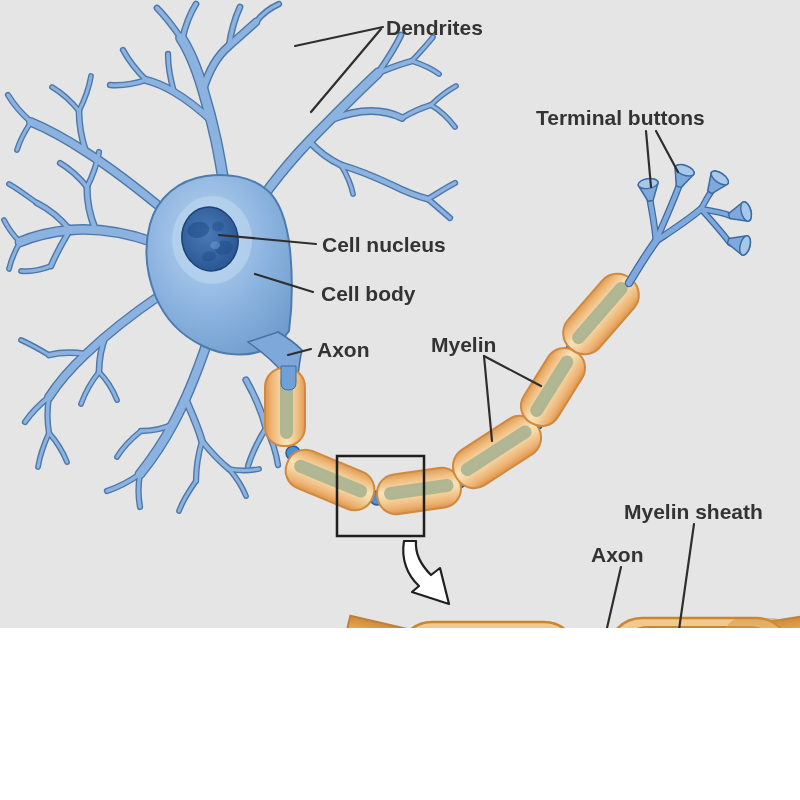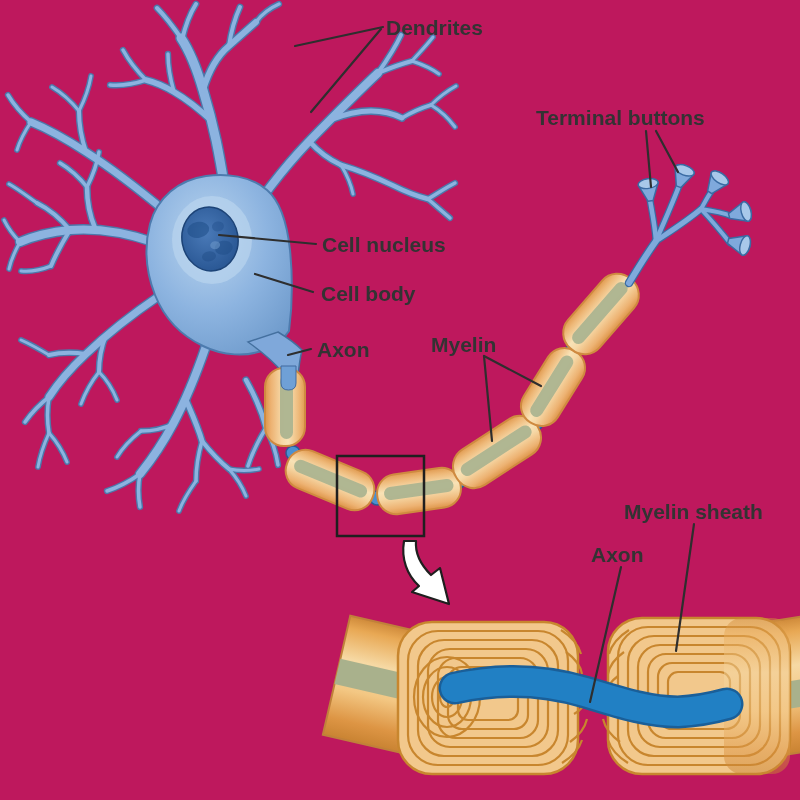--- a/index.html
+++ b/index.html
@@ -1,16 +1,16 @@
 <!DOCTYPE html>
 <html><head>
 <meta charset="utf-8">
 <style>
   html,body{margin:0;padding:0;background:#ffffff;}
-  .stage{position:relative;width:800px;height:800px;background:#be185d;overflow:hidden;}
+  .stage{position:relative;width:800px;height:628px;background:#e5e5e5;overflow:hidden;}
   svg{display:block;}
   text.lbl{
     font-family:"Liberation Sans","DejaVu Sans",sans-serif;
     font-weight:bold;
     font-size:21px;
     fill:#333333;
   }
   .leader{stroke:#2e2e2e;stroke-width:2.2;fill:none;stroke-linecap:round;}
 </style>
 </head>

